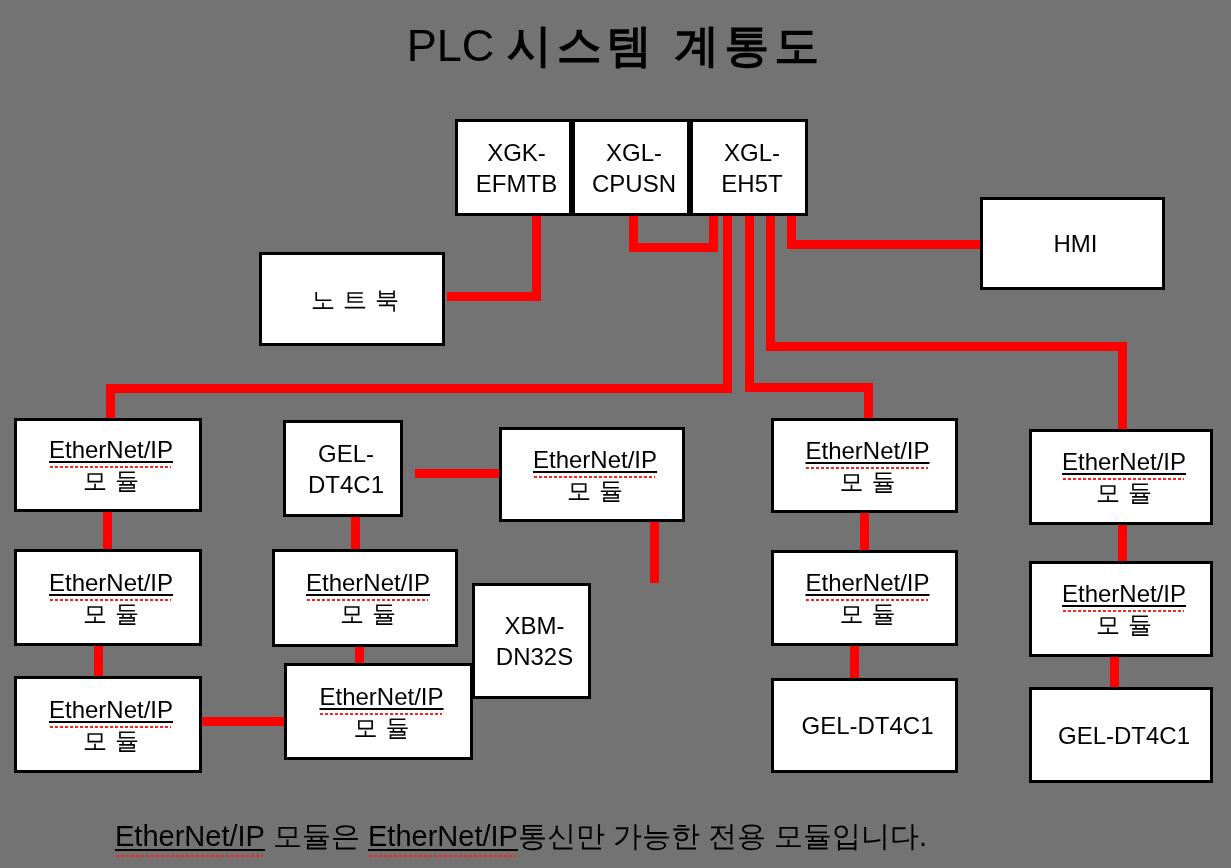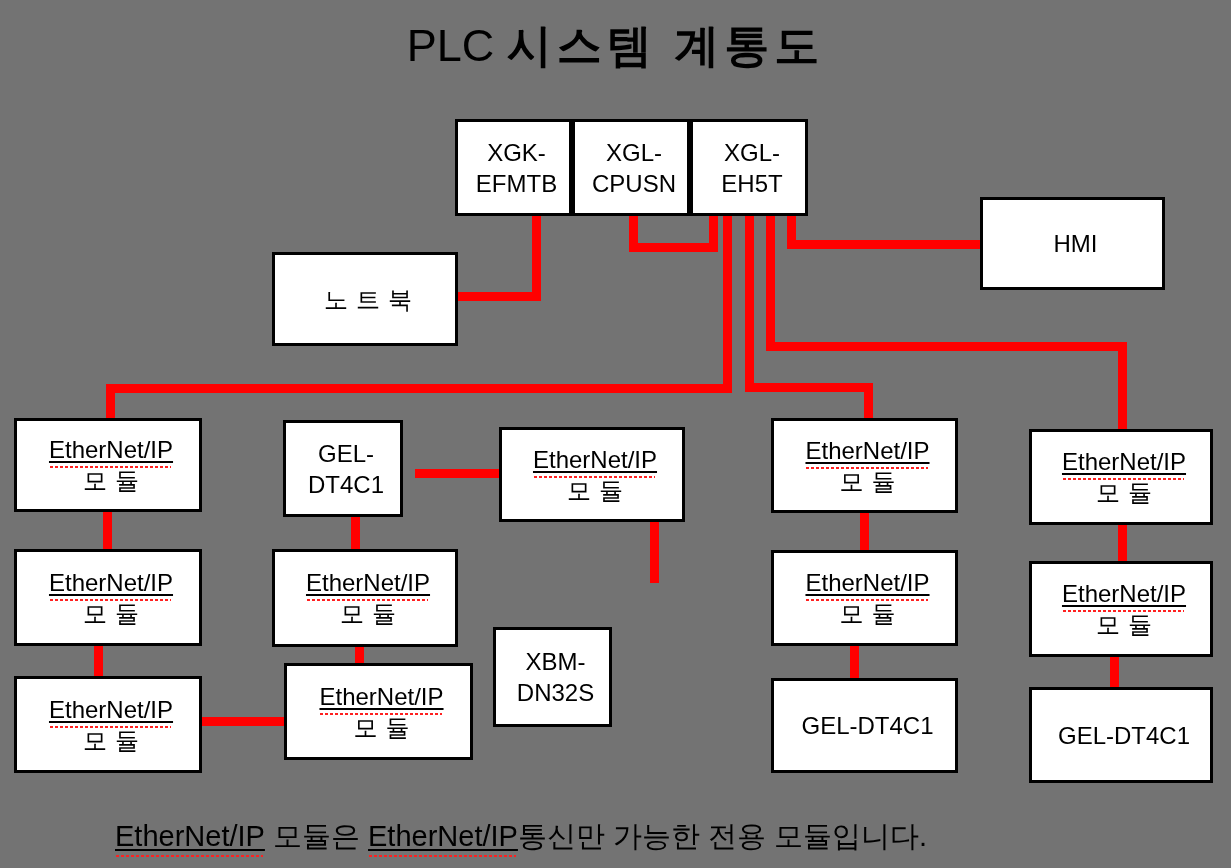--- a/index.html
+++ b/index.html
@@ -76,21 +76,21 @@
   </div>
   <div class="node" style="left: 572px; top: 119px; width: 118px; height: 97px; border-color: rgb(0, 0, 0);">
     <div class="ln">XGL-</div>
     <div class="ln">CPUSN</div>
   </div>
   <div class="node" style="left: 690px; top: 119px; width: 118px; height: 97px; border-color: rgb(0, 0, 0);">
     <div class="ln">XGL-</div>
     <div class="ln">EH5T</div>
   </div>
 
-  <div class="node" style="left: 272px; top: 252px; width: 186px; height: 94px; border-color: rgb(0, 0, 0);">
+  <div class="node" style="left: 259px; top: 252px; width: 186px; height: 94px; border-color: rgb(0, 0, 0);">
     <div class="ln ko-sp">노트북</div>
   </div>
 
   <div class="node" style="left: 980px; top: 197px; width: 185px; height: 93px; border-color: rgb(0, 0, 0);">
     <div class="ln">HMI</div>
   </div>
 
   <div class="node" style="left: 14px; top: 418px; width: 188px; height: 94px; border-color: rgb(0, 0, 0);">
     <div class="ln"><span class="eip">EtherNet/IP</span></div>
     <div class="ln ko-sp">모듈</div>
@@ -114,21 +114,21 @@
   </div>
   <div class="node" style="left: 284px; top: 663px; width: 189px; height: 97px; border-color: rgb(0, 0, 0);">
     <div class="ln"><span class="eip">EtherNet/IP</span></div>
     <div class="ln ko-sp">모듈</div>
   </div>
 
   <div class="node" style="left: 499px; top: 427px; width: 186px; height: 95px; border-color: rgb(0, 0, 0);">
     <div class="ln"><span class="eip">EtherNet/IP</span></div>
     <div class="ln ko-sp">모듈</div>
   </div>
-  <div class="node" style="left: 493px; top: 583px; width: 119px; height: 100px; border-color: rgb(0, 0, 0); margin-top: 44px;">
+  <div class="node" style="left: 472px; top: 583px; width: 119px; height: 116px; border-color: rgb(0, 0, 0);">
     <div class="ln">XBM-</div>
     <div class="ln">DN32S</div>
   </div>
 
   <div class="node" style="left: 771px; top: 418px; width: 187px; height: 95px; border-color: rgb(0, 0, 0);">
     <div class="ln"><span class="eip">EtherNet/IP</span></div>
     <div class="ln ko-sp">모듈</div>
   </div>
   <div class="node" style="left: 771px; top: 550px; width: 187px; height: 96px; border-color: rgb(0, 0, 0);">
     <div class="ln"><span class="eip">EtherNet/IP</span></div>

